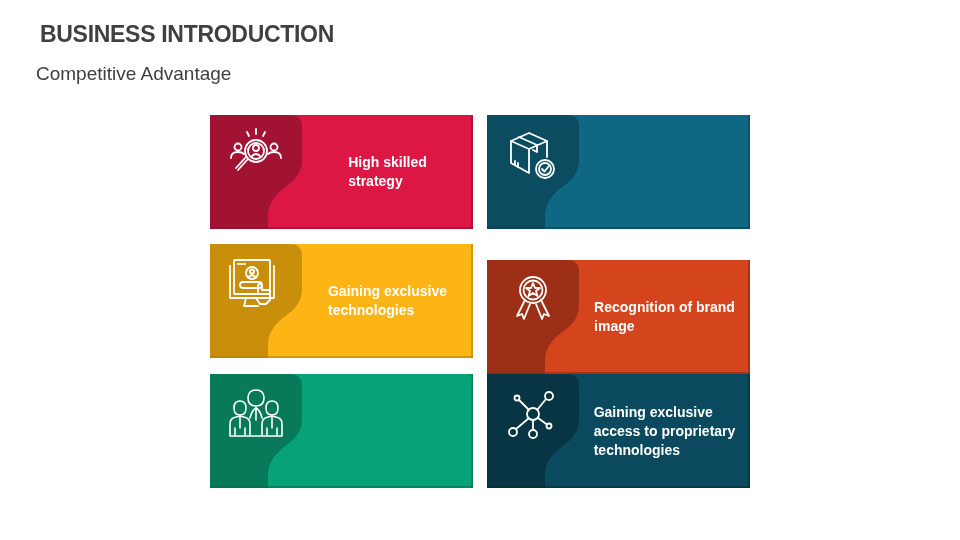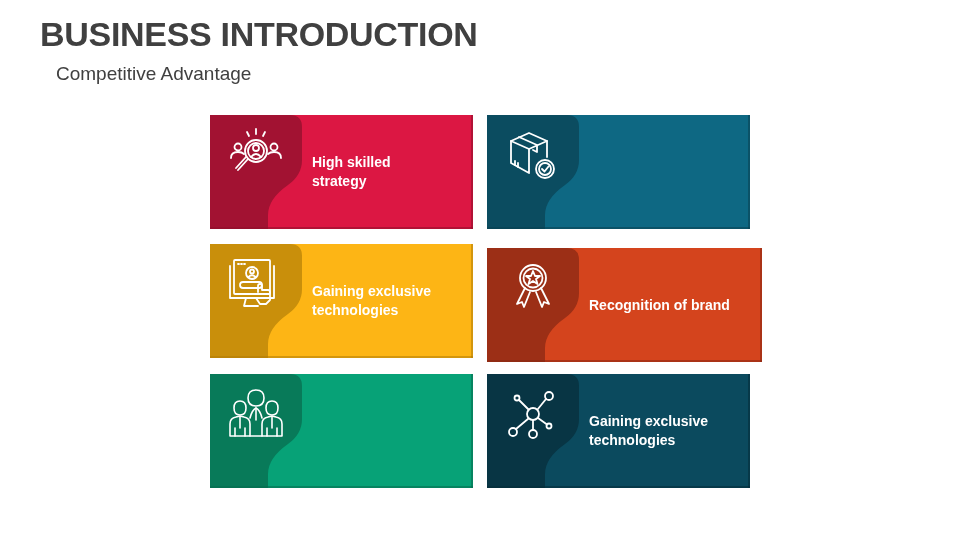--- a/index.html
+++ b/index.html
@@ -1,39 +1,39 @@
 <!DOCTYPE html>
 <html><head>
 <meta charset="utf-8">
 <style>
   html, body { margin:0; padding:0; }
   body {
     width:960px; height:540px; background:#ffffff; position:relative; overflow:hidden;
     font-family: "Liberation Sans", "DejaVu Sans", sans-serif;
   }
   .title {
-    position:absolute; left:40px; top:14px; font-size:34px; font-weight:bold;
+    position:absolute; left:40px; top:14px; font-size:23px; font-weight:bold;
     color:#404040; letter-spacing:-0.3px; line-height:40px; white-space:nowrap;
   }
   .subtitle {
-    position:absolute; left:56px; top:61px; font-size:19px; color:#404040;
+    position:absolute; left:36px; top:61px; font-size:19px; color:#404040;
     line-height:26px; white-space:nowrap;
   }
   .card {
     position:absolute; width:263px; height:114px; overflow:hidden;
   }
   .card .bg { position:absolute; inset:0; }
   .card .edge-r { position:absolute; right:0; top:0; width:2px; height:100%; opacity:.55; }
   .card .edge-b { position:absolute; left:0; bottom:0; height:2px; width:100%; opacity:.55; }
   .card svg.panel { position:absolute; left:0; top:0; width:100px; height:114px; }
   .card .icon { position:absolute; left:18px; top:12px; width:56px; height:56px; }
   .card .label {
     position:absolute; left:102px; right:10px; top:0; bottom:0;
     display:flex; align-items:center;
-    color:#ffffff; font-size:14px; font-weight:bold; line-height:19px;
+    color:#ffffff; font-size:14px; font-weight:bold; line-height:19px;justify-content:center;
   }
   .card .label span { display:block; }
 </style>
 </head>
 <body>
 
 <div class="title">BUSINESS INTRODUCTION</div>
 <div class="subtitle">Competitive Advantage</div>
 
 <div class="card" style="left:210px; top:115px;">
@@ -111,35 +111,36 @@
   <div class="label">
       <div>
     <span>Gaining exclusive</span>
     <span>technologies</span>
   </div>
     </div>
   <div class="edge-r" style="background: rgb(176, 124, 8);"></div>
   <div class="edge-b" style="background: rgb(176, 124, 8);"></div>
 </div>
 
-<div class="card" style="left:487px; top:248px;padding-left:12px;">
+<div class="card" style="left:487px; top:260px;">
   <div class="bg" style="background: rgb(212, 68, 29);"></div>
   <svg class="panel" viewBox="0 0 100 114" preserveAspectRatio="none">
     <path class="panel-path" d="M0 0 H80 Q92 0 92 12 V45 Q92 60 78 70 Q58 84 58 100 V114 H0 Z" fill="#9C2F16"></path>
   </svg>
   <svg class="icon" viewBox="0 0 56 56" fill="none" stroke="#fff" stroke-width="1.8" stroke-linejoin="round" stroke-linecap="round">
     <circle cx="28" cy="18" r="13"></circle>
       <circle cx="28" cy="18" r="9.5"></circle>
     <path d="M28 11 L30 16 L35 16 L31 19 L32.5 24 L28 21 L23.5 24 L25 19 L21 16 L26 16 Z"></path>
     <path d="M20 28 L12 44 L17 42 L19 47 L25 32"></path>
     <path d="M36 28 L44 44 L39 42 L37 47 L31 32"></path>
   </svg>
   <div class="label">
       <div>
     <span>Recognition of brand</span>
+    <span>image</span>
   </div>
     </div>
   <div class="edge-r" style="background: rgb(134, 39, 19);"></div>
   <div class="edge-b" style="background: rgb(134, 39, 19);"></div>
 </div>
 
 <div class="card" style="left:210px; top:374px;">
   <div class="bg" style="background: rgb(7, 162, 119);"></div>
   <svg class="panel" viewBox="0 0 100 114" preserveAspectRatio="none">
     <path class="panel-path" d="M0 0 H80 Q92 0 92 12 V45 Q92 60 78 70 Q58 84 58 100 V114 H0 Z" fill="#087A59"></path>
@@ -178,18 +179,19 @@
     <circle cx="8" cy="46" r="4"></circle>
       <line x1="11" y1="43" x2="23.5" y2="32.5"></line>
     <circle cx="28" cy="48" r="4"></circle>
       <line x1="28" y1="34" x2="28" y2="44"></line>
     <circle cx="44" cy="40" r="2.5"></circle>
       <line x1="42" y1="38.5" x2="33" y2="32"></line>
   </svg>
   <div class="label">
       <div>
     <span>Gaining exclusive</span>
+    <span>access to proprietary</span>
     <span>technologies</span>
   </div>
     </div>
   <div class="edge-r" style="background: rgb(6, 44, 57);"></div>
   <div class="edge-b" style="background: rgb(6, 44, 57);"></div>
 </div>
 
 </body></html>

